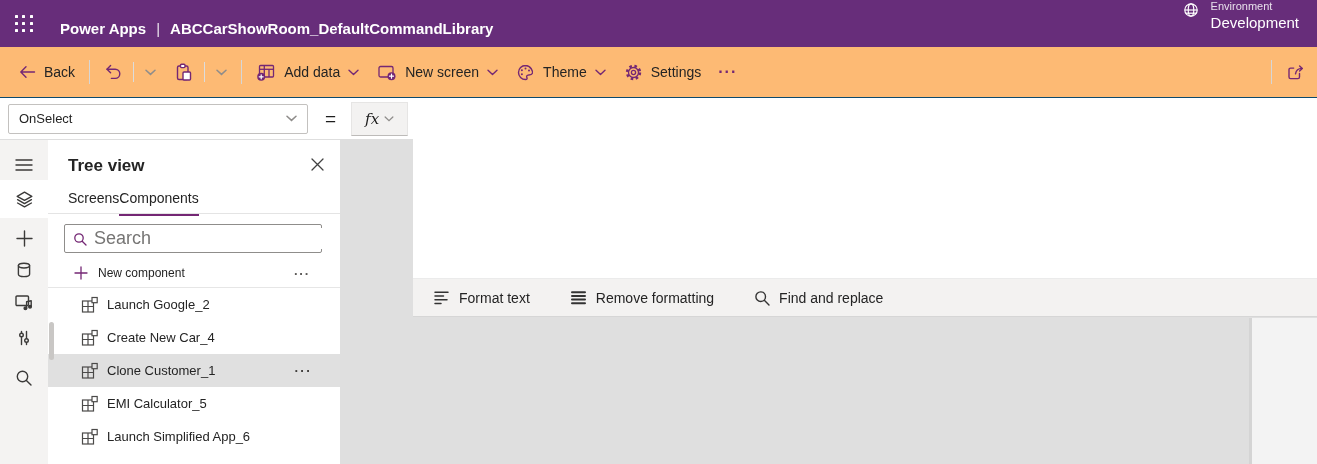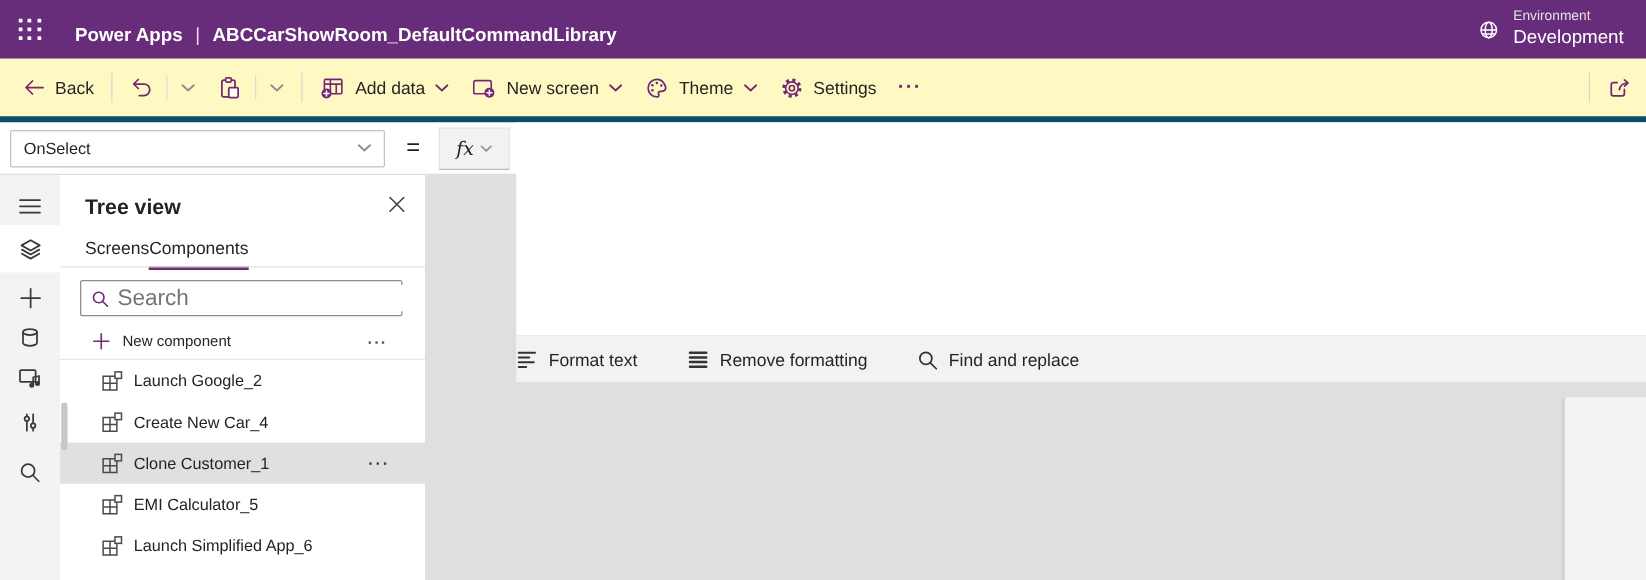--- a/index.html
+++ b/index.html
@@ -7,28 +7,28 @@
   .screen { position:relative; width:1317px; height:464px; background:#fff; overflow:hidden; }
 
   
   .topbar { position:absolute; left:0; top:0; width:100%; height:47px; background:#672d7a;
             display:flex; align-items:center; color:#fff; }
   .waffle { width:48px; height:47px; display:flex; align-items:center; justify-content:center; cursor:pointer; }
   .waffle-grid { display:grid; grid-template-columns:repeat(3,4px); grid-gap:3.5px; }
   .waffle-grid i { width:3.2px; height:3.2px; background:#fff; border-radius:0.5px; }
   .tb-title { display:flex; align-items:center; gap:10px; font-size:15px; font-weight:bold; margin-left:12px;margin-top:10px; }
   .tb-sep { font-weight:normal; opacity:.85; }
-  .tb-right { margin-left:auto; display:flex; align-items:center; gap:10px; padding-right:18px; height:100%; }
+  .tb-right { margin-left:auto; display:flex; align-items:flex-start; gap:10px; padding-right:18px; height:100%; }
   .env-block { display:flex; flex-direction:column; line-height:1.25; }
   .env-label { font-size:11px; opacity:.85; }
   .env-name { font-size:15px; }
 
   
-  .cmdbar { position:absolute; left:0; top:47px; width:100%; height:51px; background:#fef9c3;
-            border-bottom:5px solid #0c4a6e; display:flex; align-items:center; padding-left:10px; }
+  .cmdbar { position:absolute; left:0; top:47px; width:100%; height:51px; background:#fdba74;
+            border-bottom:1px solid #0c4a6e; display:flex; align-items:center; padding-left:10px; }
   .cmd-btn { display:flex; align-items:center; gap:8px; height:36px; padding:0 9px;
              font-size:14px; color:#242424; cursor:pointer; white-space:nowrap; }
   .vdiv { width:1px; height:24px; background:#d6d6d6; margin:0 5px; }
   .thindiv { width:1px; height:20px; background:#dcdcdc; margin:0 2px; }
   .split { display:flex; align-items:center; }
   .icon-svg { display:inline-flex; align-items:center; justify-content:center; }
   svg.purple { stroke:#742774; fill:none; stroke-width:1.4; stroke-linecap:round; stroke-linejoin:round; }
   svg.gray   { stroke:#8f8d8b; fill:none; stroke-width:1.5; stroke-linecap:round; }
   svg.dark   { stroke:#3b3a39; fill:none; stroke-width:1.4; stroke-linecap:round; stroke-linejoin:round; }
   .overflow-dots { color:#742774; font-size:16px; letter-spacing:1px; font-weight:bold; padding:0 8px; cursor:pointer; }
@@ -76,23 +76,23 @@
   .tv-row { height:33px; display:flex; align-items:center; cursor:pointer; position:relative; }
   .tv-row.selected { background:#e0e0e0; }
   .tv-row .cmp-ic { margin-left:33px; display:inline-flex; }
   .tv-row .tv-label { margin-left:8px; font-size:13px; color:#242424; }
   .row-more { position:absolute; right:28px; color:#3f3d3b; letter-spacing:1.5px; font-size:13px; font-weight:bold; cursor:pointer; }
   .tp-scrollthumb { position:absolute; left:1px; top:182px; width:5px; height:38px; background:#c9c7c5; border-radius:3px; }
 
   
   .canvas { position:relative; flex:1; height:100%; background:#dfdfdf; }
   .editor-white { position:absolute; left:73px; right:0; top:0; height:138px; background:#fff; }
-  .editor-toolbar { position:absolute; left:73px; right:0; top:128px; height:39px; background:#f3f2f1;
+  .editor-toolbar { position:absolute; left:73px; right:0; top:138px; height:39px; background:#f3f2f1;
                     border-top:1px solid #ebebeb; border-bottom:1px solid #d6d6d6;
-                    display:flex; align-items:center; }
+                    display:flex; align-items:center; padding-left:20px; }
   .et-item { display:flex; align-items:center; gap:9px; font-size:14px; color:#242424; margin-right:40px; cursor:pointer; }
   .right-strip { position:absolute; right:0; top:178px; bottom:0; width:68px; background:#f3f3f3; border-left:3px solid #d4d4d4; }
 </style>
 </head>
 <body>
 
 <div class="screen">
 
   <header class="topbar">
     <div class="waffle">

